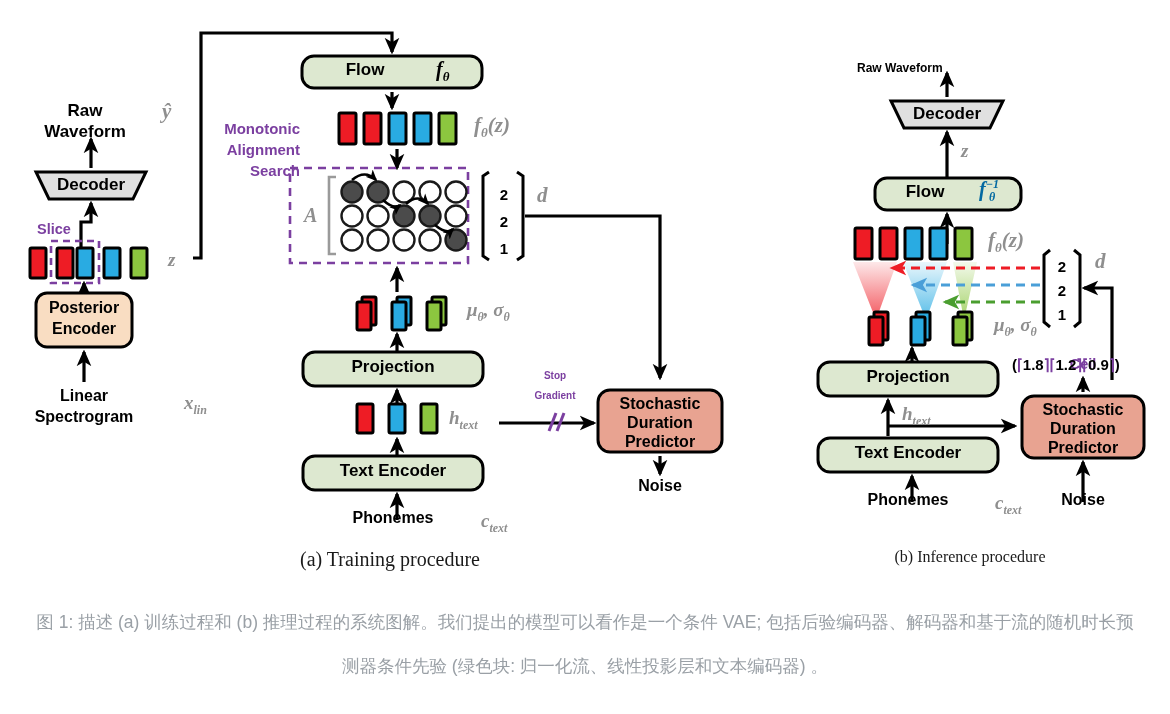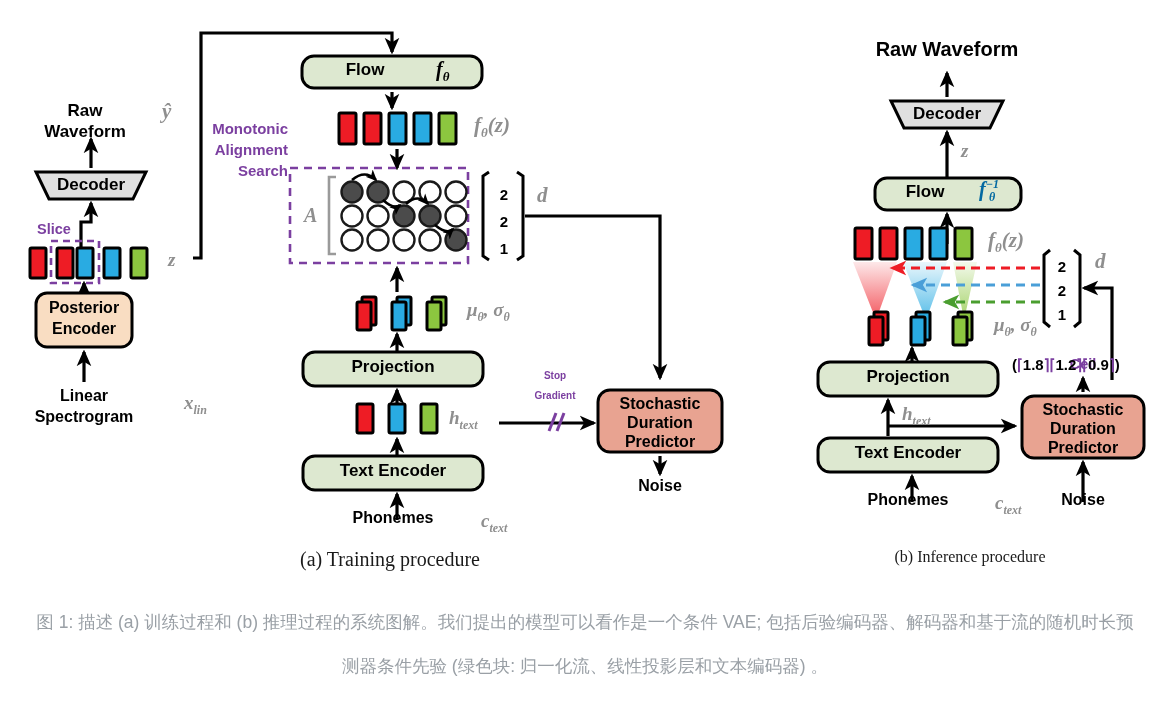--- a/index.html
+++ b/index.html
@@ -243,21 +243,21 @@
   <span>Posterior</span><br>
   <span>Encoder</span>
 </div>
 <div class="lbl gray-it" style="left:184px;top:392px;font-size:19px;font-family:Liberation Serif, serif;"><span>x</span><sub style="font-size:12px;">lin</sub></div>
 
 <div class="lbl bold" style="left:302px;top:60px;width:126px;text-align:center;font-size:17px;"><span>Flow</span></div>
 <div class="lbl gray-it" style="left:436px;top:58px;font-size:20px;color:#000;"><span>f</span><sub style="font-size:13px;">θ</sub></div>
 
 <div class="lbl gray-it" style="left:474px;top:113px;font-size:21px;"><span>f</span><sub style="font-size:13px;">θ</sub><span>(z)</span></div>
 
-<div class="lbl purple" style="left:196px;top:118px;width:92px;text-align:right;font-size:15px;line-height:21px;">
+<div class="lbl purple" style="left:208px;top:118px;width:92px;text-align:right;font-size:15px;line-height:21px;">
   <span>Monotonic</span><br>
   <span>Alignment</span><br>
   <span>Search</span>
 </div>
 
 <div class="lbl gray-it" style="left:304px;top:204px;font-size:20px;"><span>A</span></div>
 
 <div class="lbl bold" style="left:492px;top:181px;width:24px;text-align:center;font-size:15px;line-height:27px;">
   <span>2</span><br>
   <span>2</span><br>
@@ -281,21 +281,21 @@
 <div class="lbl bold" style="left:317px;top:509px;width:152px;text-align:center;font-size:16px;"><span>Phonemes</span></div>
 <div class="lbl gray-it" style="left:481px;top:510px;font-size:19px;"><span>c</span><sub style="font-size:12px;">text</sub></div>
 
 <div class="lbl bold" style="left:598px;top:394px;width:124px;text-align:center;font-size:16px;line-height:19px;">
   <span>Stochastic</span><br>
   <span>Duration</span><br>
   <span>Predictor</span>
 </div>
 <div class="lbl bold" style="left:600px;top:477px;width:120px;text-align:center;font-size:16px;"><span>Noise</span></div>
 
-<div class="lbl bold" style="left:857px;top:38px;width:180px;text-align:center;font-size:20px;"><span>Raw Waveform</span></div>
+<div class="lbl bold" style="left:857px;top:61px;width:180px;text-align:left;font-size:12px;"><span>Raw Waveform</span></div>
 
 <div class="lbl bold" style="left:891px;top:104px;width:112px;text-align:center;font-size:17px;"><span>Decoder</span></div>
 
 <div class="lbl gray-it" style="left:961px;top:140px;font-size:19px;"><span>z</span></div>
 
 <div class="lbl bold" style="left:875px;top:182px;width:100px;text-align:center;font-size:17px;"><span>Flow</span></div>
 <div class="lbl gray-it" style="left:979px;top:177px;font-size:20px;color:#0369a1;"><span>f</span><sup style="font-size:12px;">−1</sup><sub style="font-size:12px;margin-left:-10px;">θ</sub></div>
 
 <div class="lbl gray-it" style="left:988px;top:228px;font-size:21px;"><span>f</span><sub style="font-size:13px;">θ</sub><span>(z)</span></div>
 

